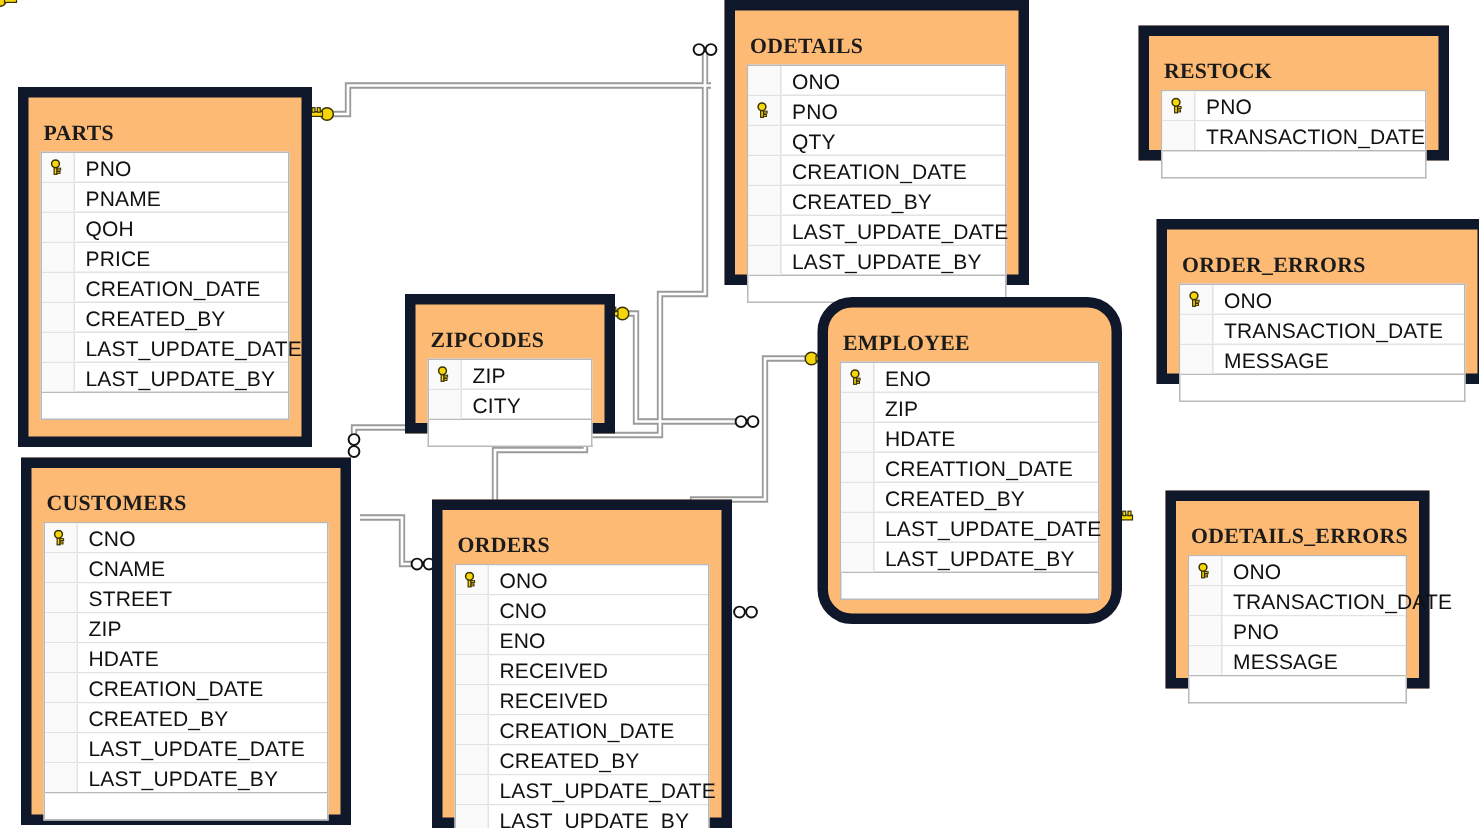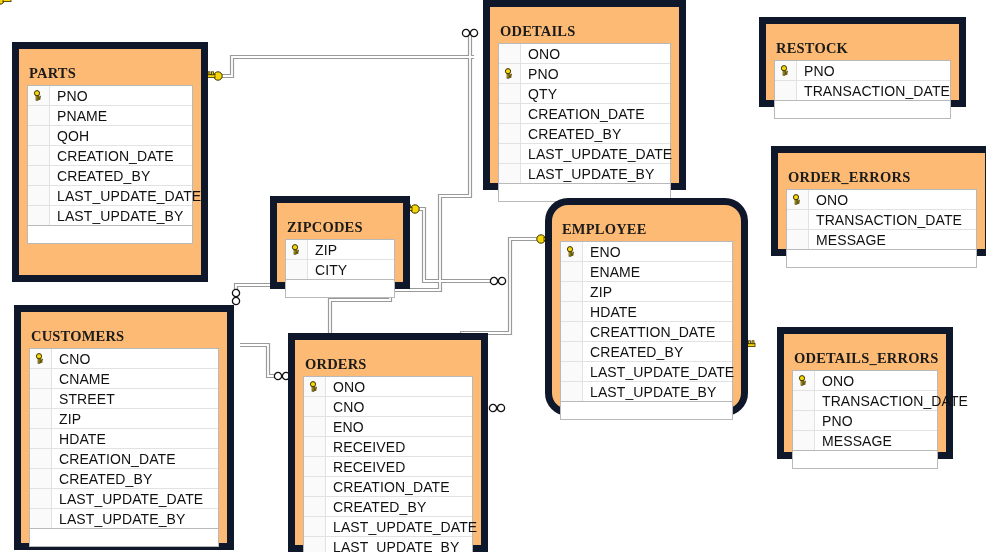--- a/index.html
+++ b/index.html
@@ -146,41 +146,45 @@
       <use href="#keyglyph" transform="translate(248,345) scale(-1,1) translate(-496,0)"></use>
     </g>
     <g>
       <use href="#infglyph" transform="translate(282,376)"></use>
     </g>
     <g>
       <use href="#infglyph" transform="translate(330,348) rotate(90)"></use>
     </g>
   </svg>
 
-<div class="entity" style="left: 12px; top: 42px; width: 196px; height: 240px;">
+<div class="entity" style="left: 12px; top: 58px; width: 196px; height: 240px;">
       <div class="entity-title">PARTS</div>
       <div class="attr-grid">
         <div class="attr-row">
           <div class="key-cell">
             <svg width="11" height="11" viewBox="0 0 11 11" class="key-ico">
               <rect x="3.1" y="4.6" width="1.9" height="5.6" fill="#f5d60a" stroke="#3a3000" stroke-width="0.8"></rect>
               <rect x="5" y="6.1" width="2.4" height="1.3" fill="#f5d60a" stroke="#3a3000" stroke-width="0.7"></rect>
               <rect x="5" y="8.3" width="2.0" height="1.3" fill="#f5d60a" stroke="#3a3000" stroke-width="0.7"></rect>
               <circle cx="4" cy="3.2" r="2.6" fill="#f5d60a" stroke="#3a3000" stroke-width="1"></circle>
             </svg>
           </div>
           <div class="attr-name">PNO</div>
         </div>
         <div class="attr-row">
           <div class="key-cell"></div>
           <div class="attr-name">PNAME</div>
         </div>
         <div class="attr-row">
           <div class="key-cell"></div>
           <div class="attr-name">QOH</div>
+        </div>
+        <div class="attr-row">
+          <div class="key-cell"></div>
+          <div class="attr-name">PRICE</div>
         </div>
         <div class="attr-row">
           <div class="key-cell"></div>
           <div class="attr-name">CREATION_DATE</div>
         </div>
         <div class="attr-row">
           <div class="key-cell"></div>
           <div class="attr-name">CREATED_BY</div>
         </div>
         <div class="attr-row">
@@ -340,24 +344,20 @@
               <rect x="3.1" y="4.6" width="1.9" height="5.6" fill="#f5d60a" stroke="#3a3000" stroke-width="0.8"></rect>
               <rect x="5" y="6.1" width="2.4" height="1.3" fill="#f5d60a" stroke="#3a3000" stroke-width="0.7"></rect>
               <rect x="5" y="8.3" width="2.0" height="1.3" fill="#f5d60a" stroke="#3a3000" stroke-width="0.7"></rect>
               <circle cx="4" cy="3.2" r="2.6" fill="#f5d60a" stroke="#3a3000" stroke-width="1"></circle>
             </svg>
           </div>
           <div class="attr-name">ENO</div>
         </div>
         <div class="attr-row">
           <div class="key-cell"></div>
-          <div class="attr-name">ENAME</div>
-        </div>
-        <div class="attr-row">
-          <div class="key-cell"></div>
           <div class="attr-name">ZIP</div>
         </div>
         <div class="attr-row">
           <div class="key-cell"></div>
           <div class="attr-name">HDATE</div>
         </div>
         <div class="attr-row">
           <div class="key-cell"></div>
           <div class="attr-name">CREATTION_DATE</div>
         </div>

